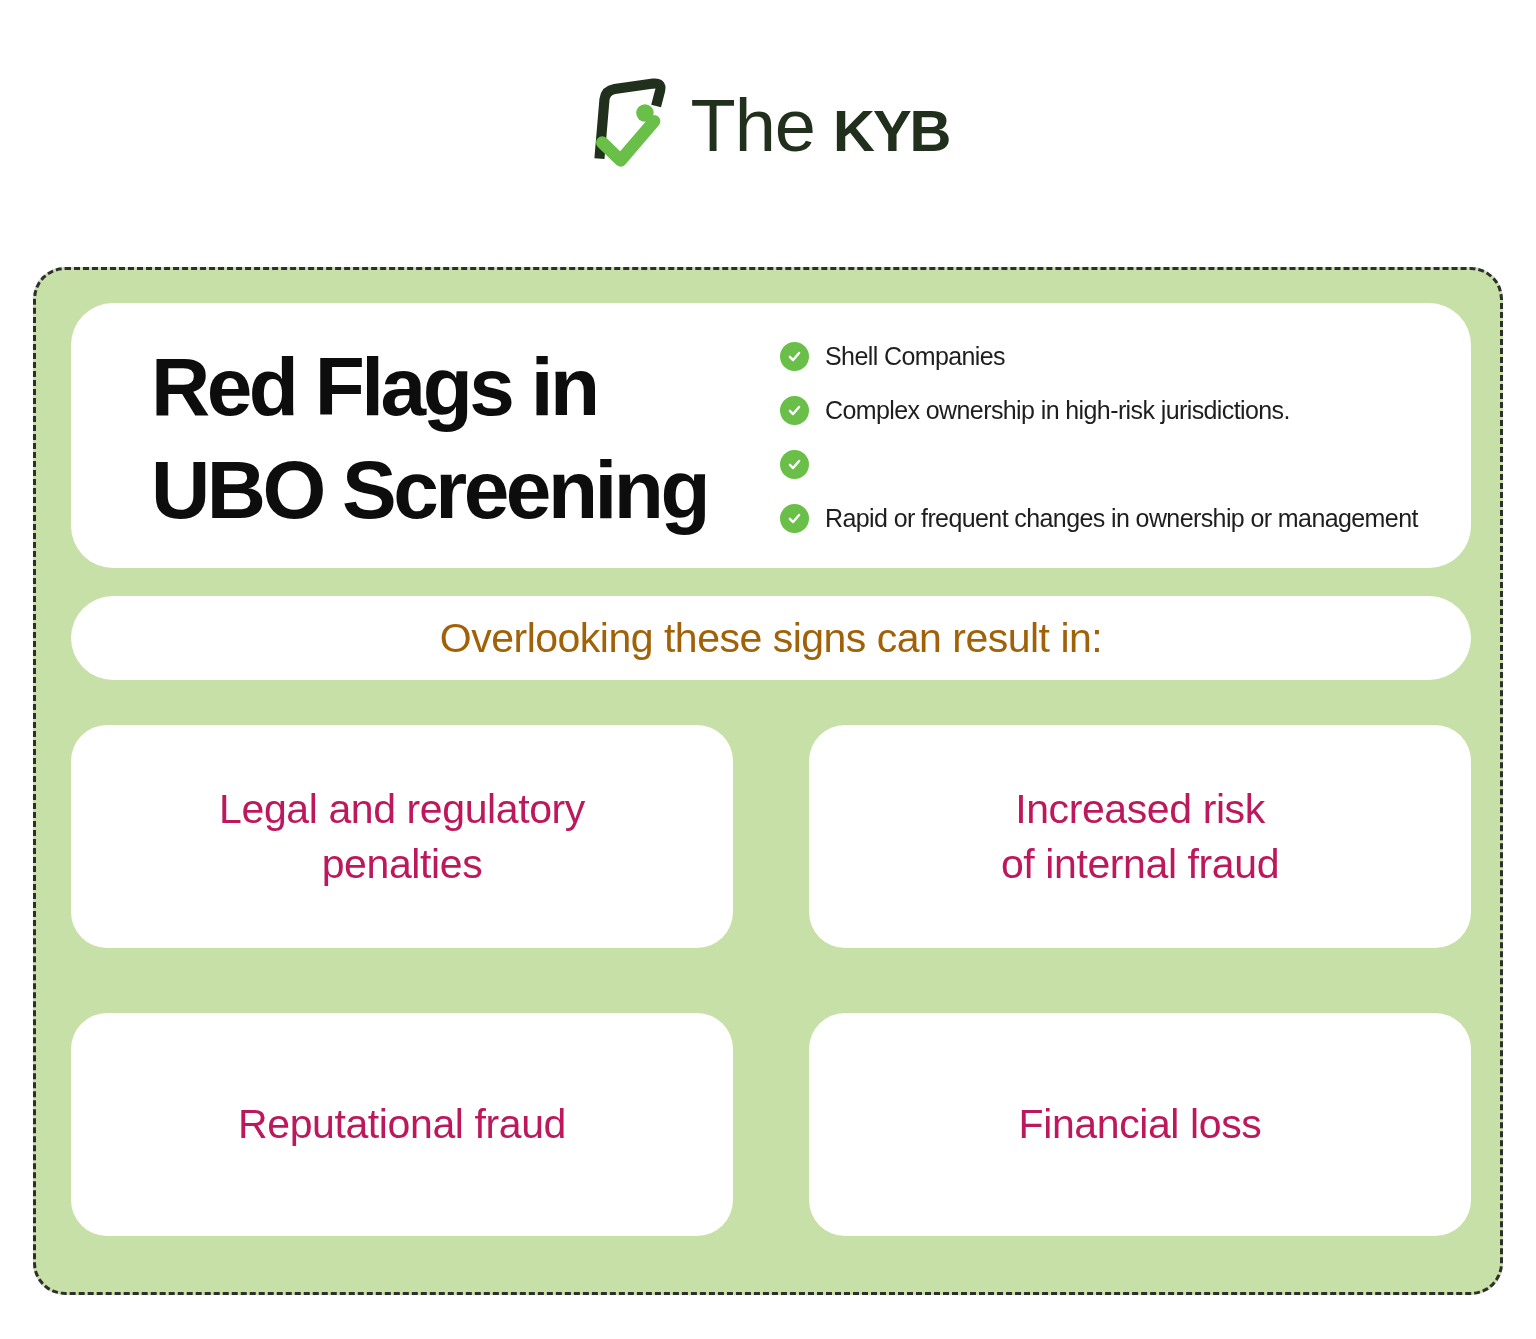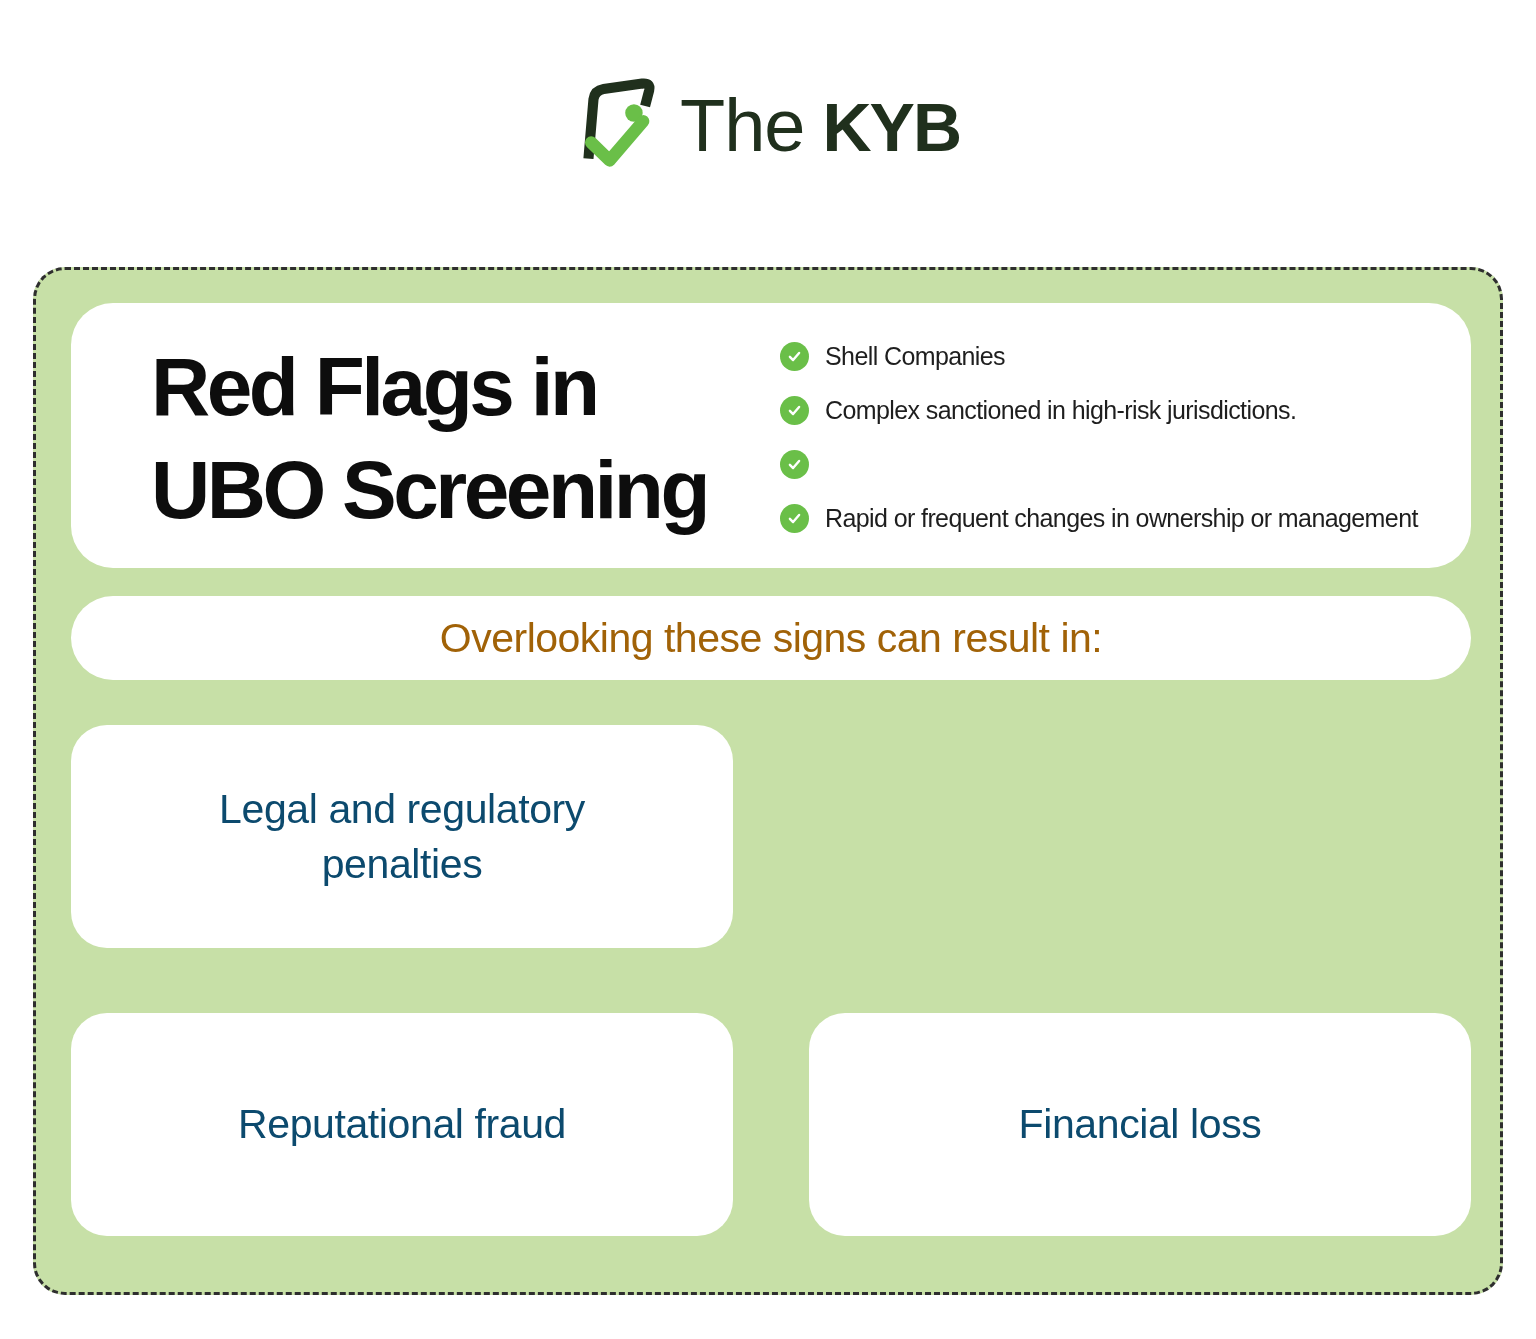--- a/index.html
+++ b/index.html
@@ -16,21 +16,21 @@
   .logo {
     position:absolute; top:74px; left:0; width:100%;
     display:flex; justify-content:center; align-items:center; gap:12px;
   }
   .logo-mark { width:92px; height:102px; display:block; }
   .logo-text { display:flex; align-items:baseline; gap:18px; }
   .logo-the {
     font-size:74px; font-weight:400; color:#20301d; letter-spacing:-1px;
   }
   .logo-kyb {
-    font-size:68px; font-weight:700; color:#20301d; letter-spacing:-2px;
+    font-size:58px; font-weight:700; color:#20301d; letter-spacing:-2px;
   }
 
   
   .panel {
     position:absolute; left:33px; top:267px; width:1470px; height:1028px;
     background:#c7e0a7;
     border:3px dashed #2e2e2e;
     border-radius:32px;
   }
 
@@ -71,21 +71,21 @@
   
   .result-card {
     width:662px; height:223px; border-radius:36px;
     display:flex; align-items:center; justify-content:center;
   }
   .card-tl { left:35px;  top:455px; }
   .card-tr { left:773px; top:455px; }
   .card-bl { left:35px;  top:743px; }
   .card-br { left:773px; top:743px; }
   .card-label {
-    font-size:41px; color:#0c4a6e; text-align:center;
+    font-size:41px; color:#be185d; text-align:center;
     line-height:1.32; white-space:pre-line; letter-spacing:-0.4px;
   }
 </style>
 </head>
 <body>
 
 <div class="stage">
 
   <div class="logo">
     <svg class="logo-mark" viewBox="0 0 100 110" aria-hidden="true">
@@ -114,21 +114,21 @@
               </svg>
           </span>
           <span class="bullet-text">Shell Companies</span>
         </div>
         <div class="bullet-row">
           <span class="check-badge">
             <svg viewBox="0 0 24 24">
                 <path d="M5.5 12.5l4.5 4.5 8.5-10" fill="none" stroke="#ffffff" stroke-width="3.4" stroke-linecap="round" stroke-linejoin="round"></path>
               </svg>
           </span>
-          <span class="bullet-text">Complex sanctioned in high-risk jurisdictions.</span>
+          <span class="bullet-text">Complex ownership in high-risk jurisdictions.</span>
         </div>
         <div class="bullet-row">
           <span class="check-badge">
             <svg viewBox="0 0 24 24">
                 <path d="M5.5 12.5l4.5 4.5 8.5-10" fill="none" stroke="#ffffff" stroke-width="3.4" stroke-linecap="round" stroke-linejoin="round"></path>
               </svg>
           </span>
         </div>
         <div class="bullet-row">
           <span class="check-badge">
@@ -142,20 +142,24 @@
     </div>
 
     <div class="white-card band">
       <span class="band-text">Overlooking these signs can result in:</span>
     </div>
 
     <div class="white-card result-card card-tl">
       <span class="card-label">Legal and regulatory
 penalties</span>
     </div>
+    <div class="white-card result-card card-tr">
+      <span class="card-label">Increased risk
+of internal fraud</span>
+    </div>
     <div class="white-card result-card card-bl">
       <span class="card-label">Reputational fraud</span>
     </div>
     <div class="white-card result-card card-br">
       <span class="card-label">Financial loss</span>
     </div>
 
   </div>
 </div>
 

